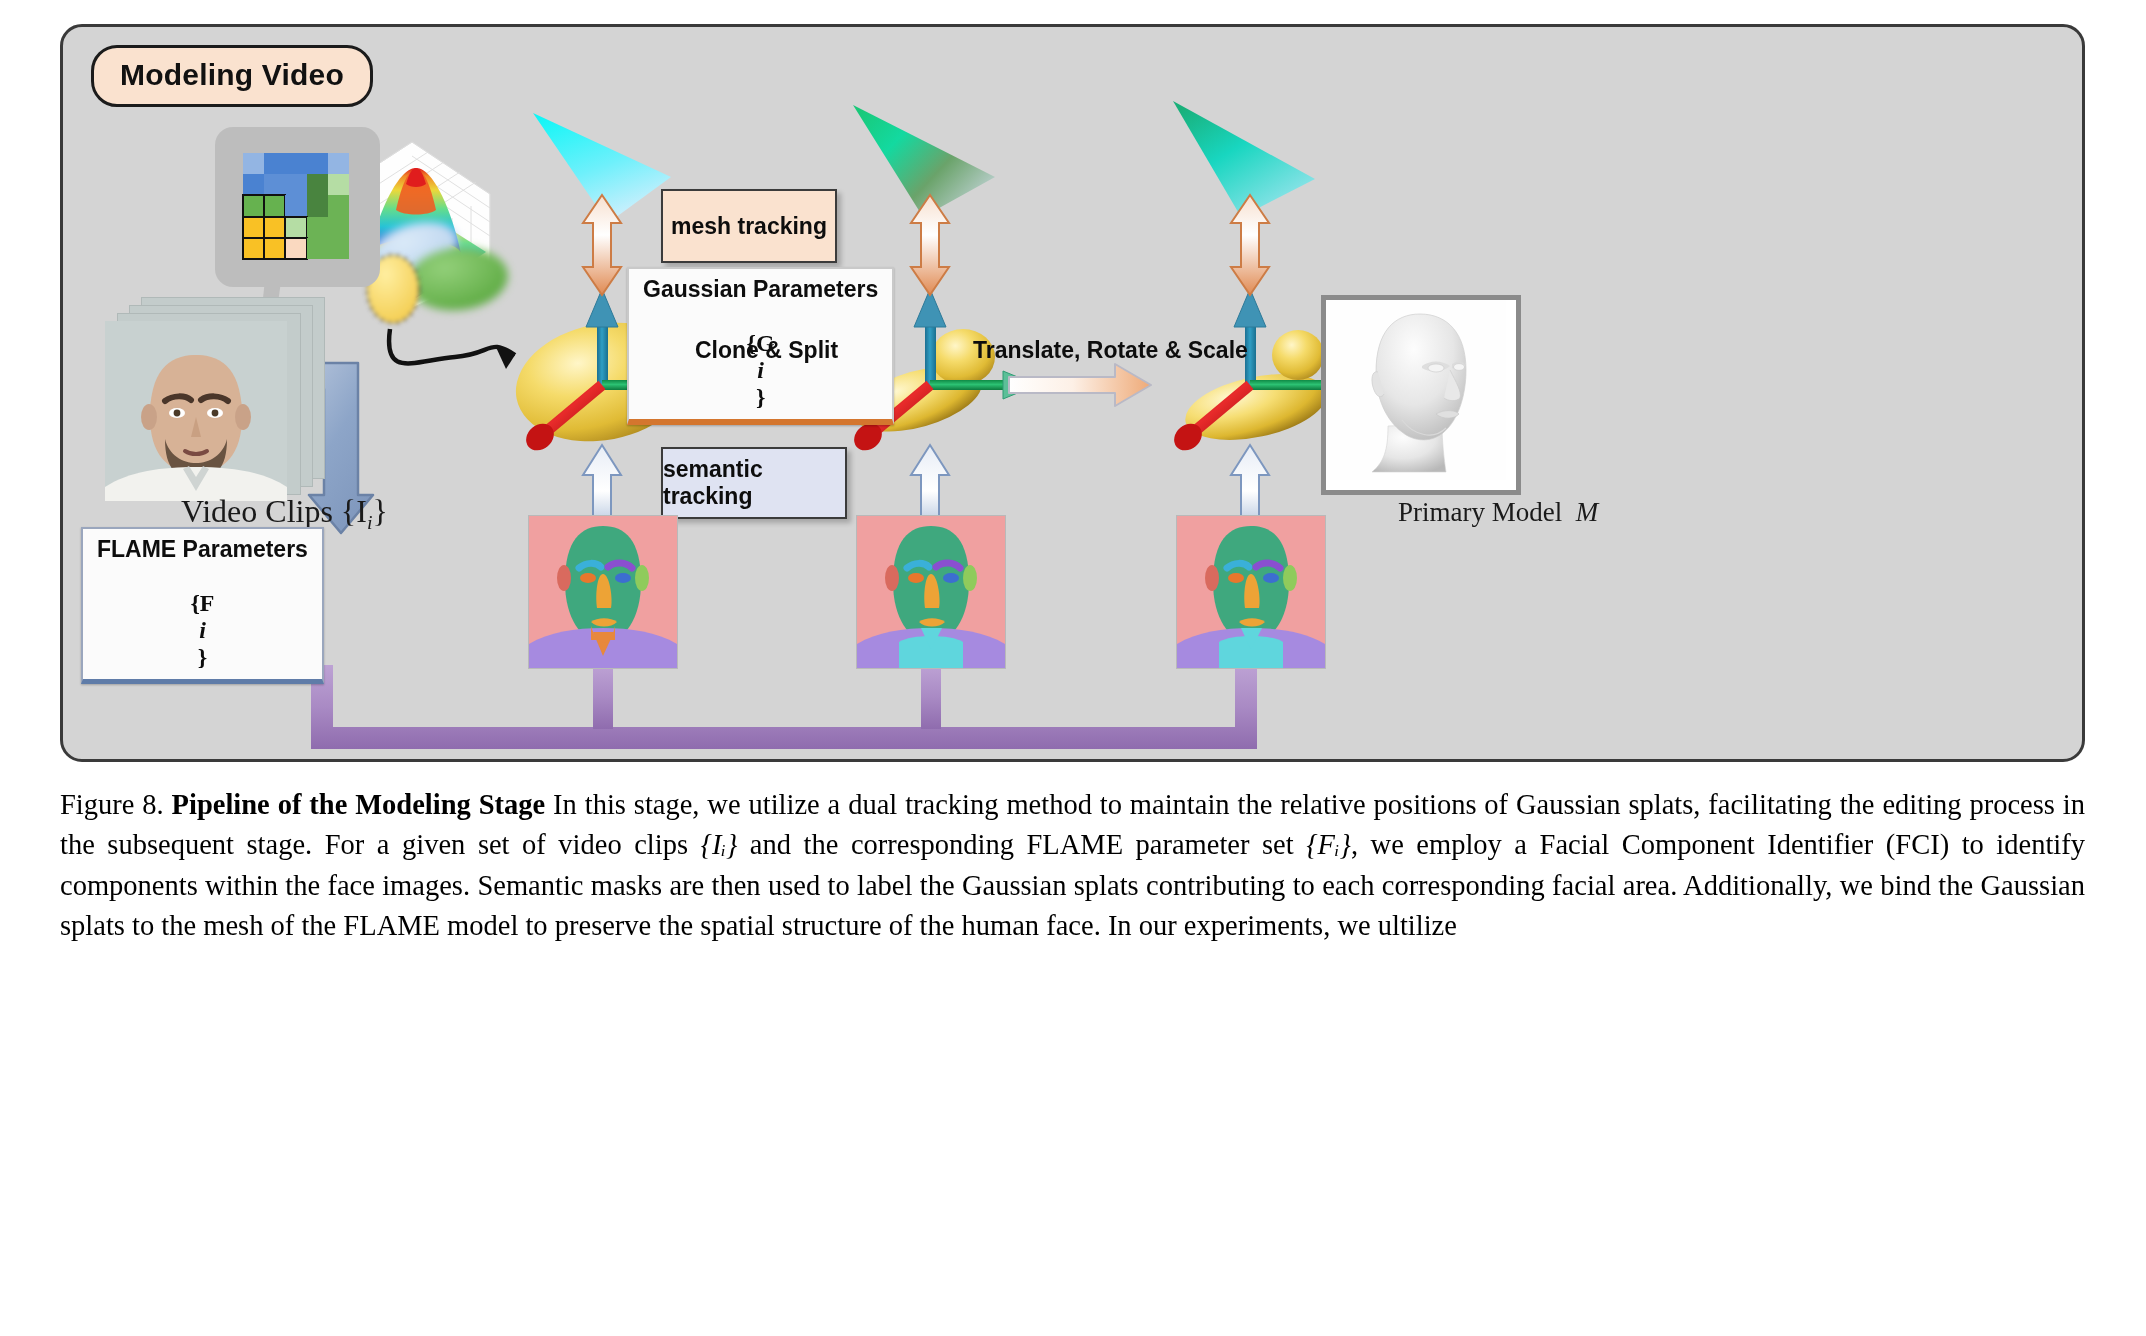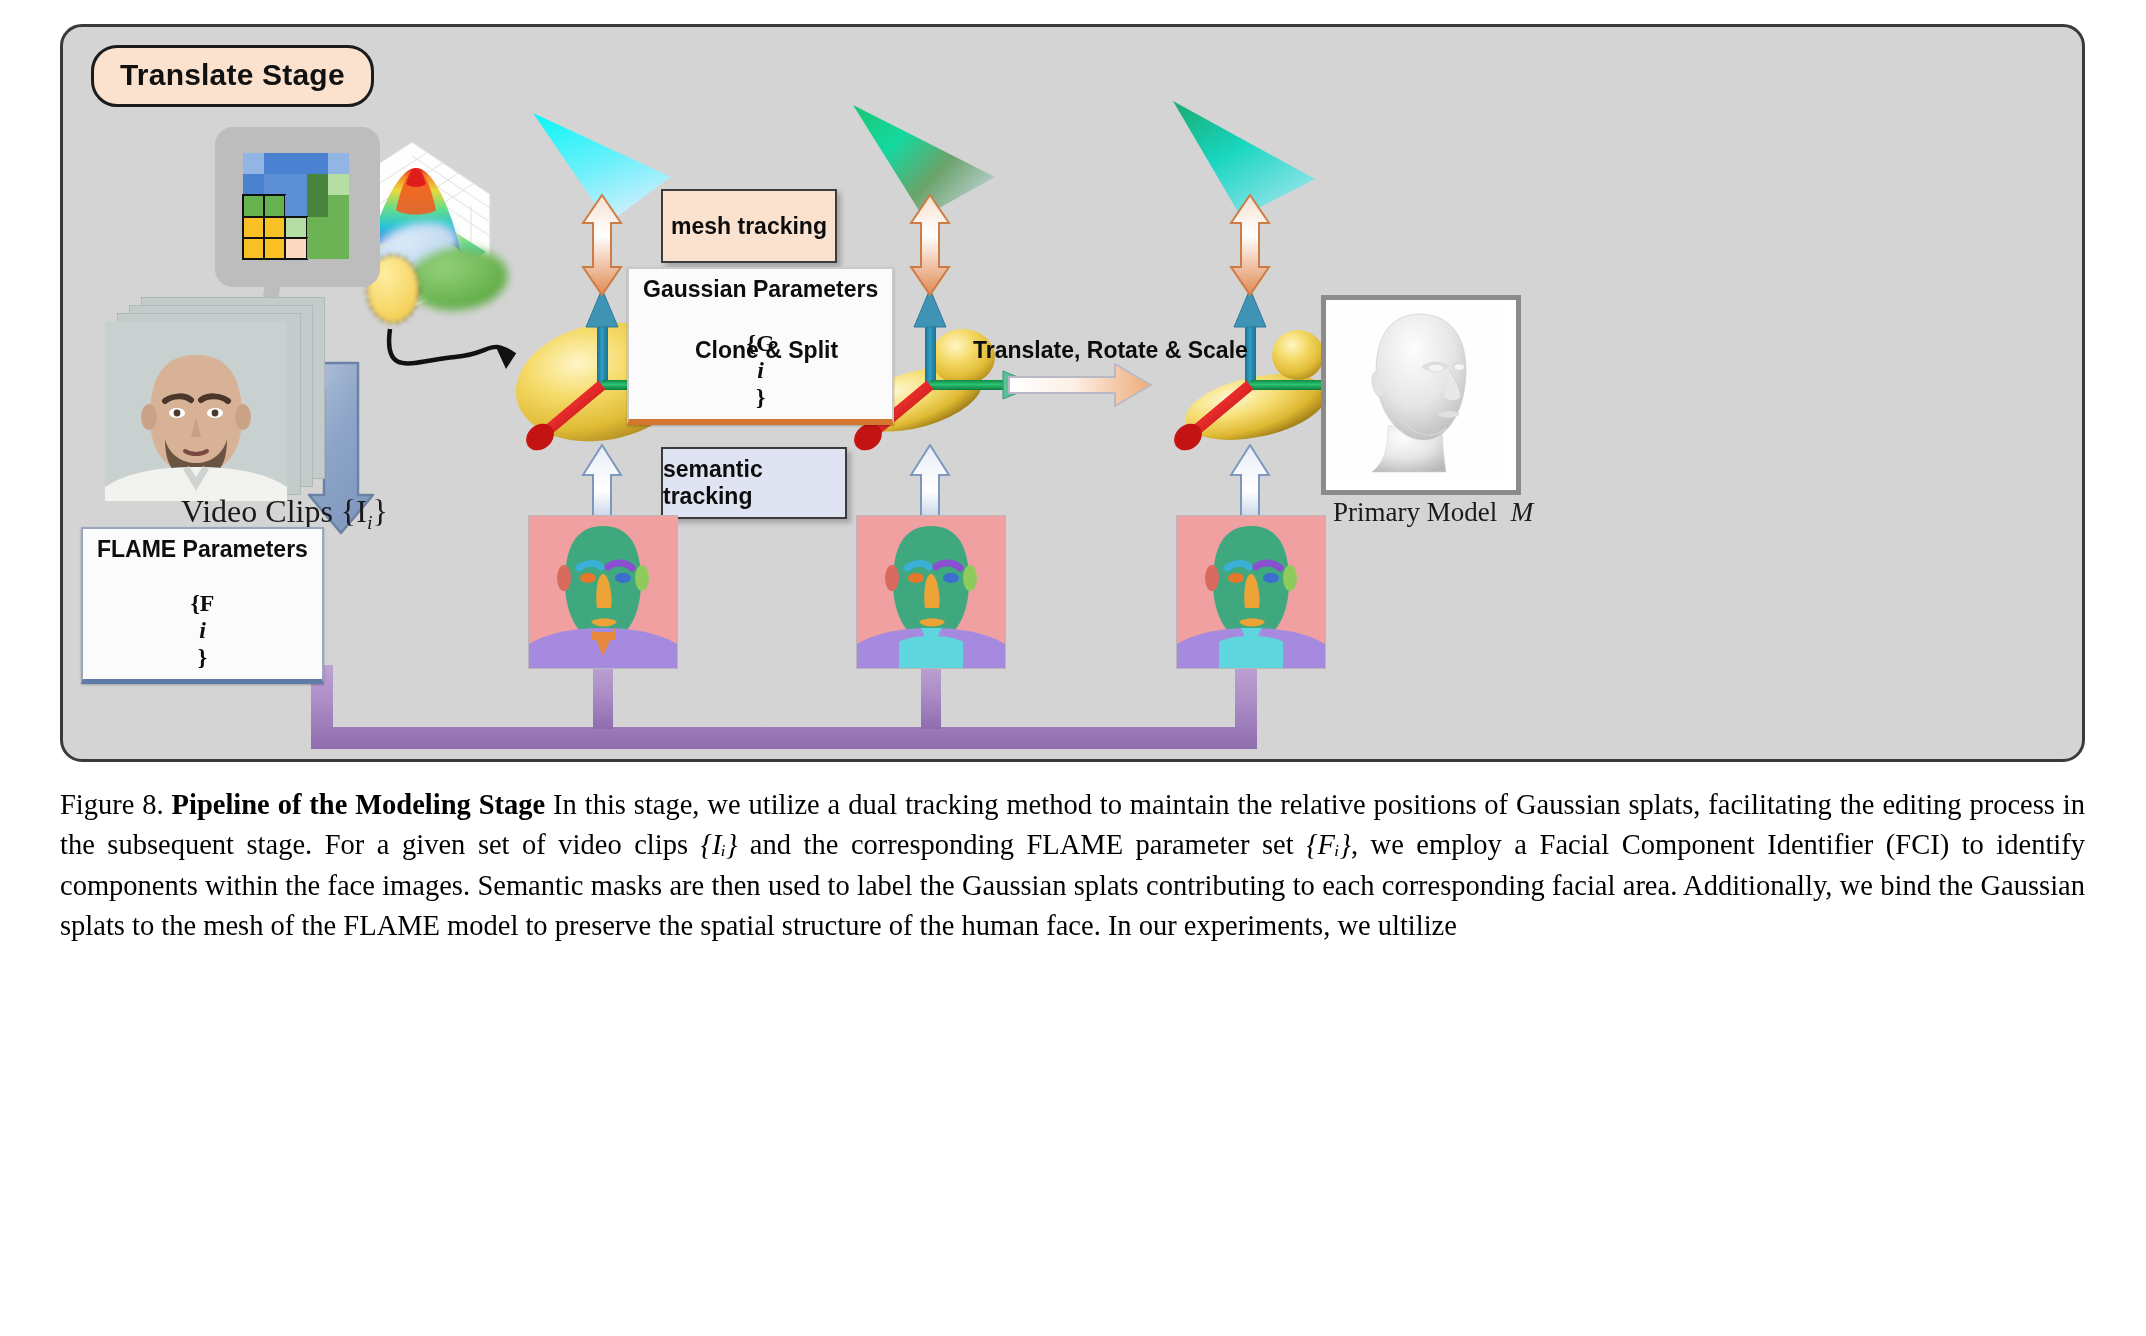--- a/index.html
+++ b/index.html
@@ -170,21 +170,21 @@
   .caption b { font-weight: bold; margin-top: 16px; }
   .caption i { font-style: italic; }
 </style>
 </head>
 <body>
 
 <div id="root">
 
   <div class="figure-panel">
 
-    <div class="stage-badge">Translate Stage</div>
+    <div class="stage-badge">Modeling Video</div>
 
     <svg width="2019" height="732" viewBox="0 0 2019 732" style="position:absolute; left:0; top:0;">
       <defs>
 
         <radialGradient id="goldG" cx="38%" cy="30%" r="78%">
           <stop offset="0%" stop-color="#fff6c8"></stop>
           <stop offset="36%" stop-color="#f5db6a"></stop>
           <stop offset="72%" stop-color="#e0bb35"></stop>
           <stop offset="100%" stop-color="#a8831c"></stop>
         </radialGradient>
@@ -552,21 +552,21 @@
         <ellipse cx="133" cy="67" rx="5.5" ry="3.4" fill="#f4f4f4" stroke="#c9c9c9" stroke-width="0.6"></ellipse>
 
         <path d="M124,70 C130,82 136,92 134,98 C130,102 122,101 118,98" fill="#e8e8e8" stroke="#cccccc" stroke-width="0.7"></path>
 
         <path d="M110,114 C118,109 130,110 133,114 C129,119 117,120 110,114 Z" fill="#e0e0e0" stroke="#c6c6c6" stroke-width="0.6"></path>
 
         <path d="M76,120 C88,136 108,140 120,128" fill="none" stroke="#d9d9d9" stroke-width="1.2"></path>
       </svg>
     </div>
 
-    <div class="serif-label" style="left:1270px; top:470px; font-size:27px;">
+    <div class="serif-label" style="left:1335px; top:470px; font-size:27px;">
       <span>Primary Model</span>&nbsp;&nbsp;<span class="ital">M</span>
     </div>
 
   </div>
 
   <div class="caption">
     <span>Figure 8.</span>
     <b>Pipeline of the Modeling Stage</b><span> In this stage, we utilize a dual tracking method to maintain the relative positions of Gaussian splats, facilitating the editing process in the subsequent stage. For a given set of video clips </span><i>{Iᵢ}</i><span> and the corresponding FLAME parameter set </span><i>{Fᵢ}</i><span>, we employ a Facial Component Identifier (FCI) to identify components within the face images.  Semantic masks are then used to label the Gaussian splats contributing to each corresponding facial area.  Additionally, we bind the Gaussian splats to the mesh of the FLAME model to preserve the spatial structure of the human face. In our experiments, we ultilize</span>
   </div>
 

